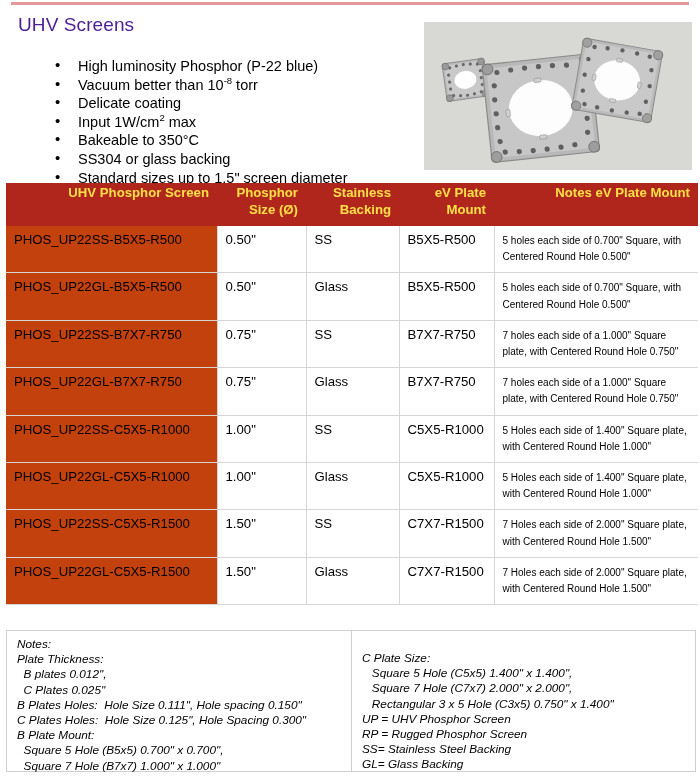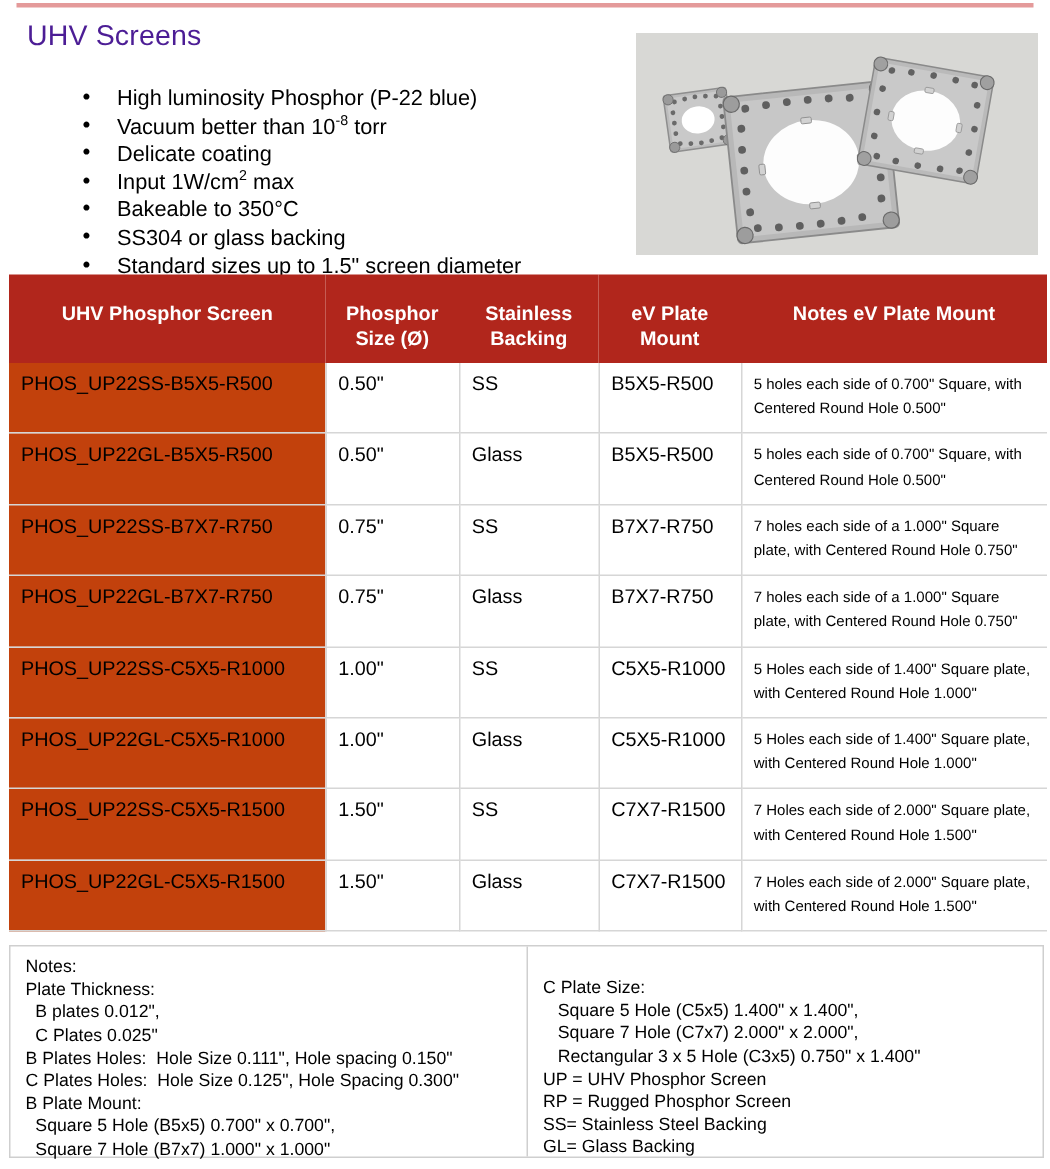--- a/index.html
+++ b/index.html
@@ -86,25 +86,25 @@
     position: absolute;
     left: 6px;
     top: 183px;
     width: 692px;
     border-collapse: collapse;
     table-layout: fixed;
     font-size: 12.3px;
   }
   .spec-table th {
     background: #b1261c;
-    color: #ffffff;
+    color: #fde047;
     font-weight: bold;
-    text-align: center;
+    text-align: right;
     vertical-align: top;
-    padding: 18px 8px 8px 8px;
+    padding: 2px 8px 8px 8px;
     font-size: 13.2px;
     line-height: 16.5px;
     border: none;
   }
   .spec-table td {
     vertical-align: top;
     padding: 7px 8px 7px 8px;
     line-height: 16.4px;
     border-bottom: 1px solid #d6d6d6;
     border-right: 1px solid #d6d6d6;
@@ -150,21 +150,21 @@
     box-sizing: border-box;
   }
   .notes-left {
     width: 345px;
     border-right: 1px solid #cfcfcf;
   }
   .notes-right {
     width: 343px;
     padding-top: 20px;
   }
-  .notes-line { white-space: pre; }
+  .notes-line { white-space: pre; font-style: italic; }
 </style>
 </head>
 <body>
 
 <div class="top-rule"></div>
 
 <div class="header">
   <div class="title">UHV Screens</div>
   <ul class="bullets">
       <li>High luminosity Phosphor (P-22 blue)</li>

